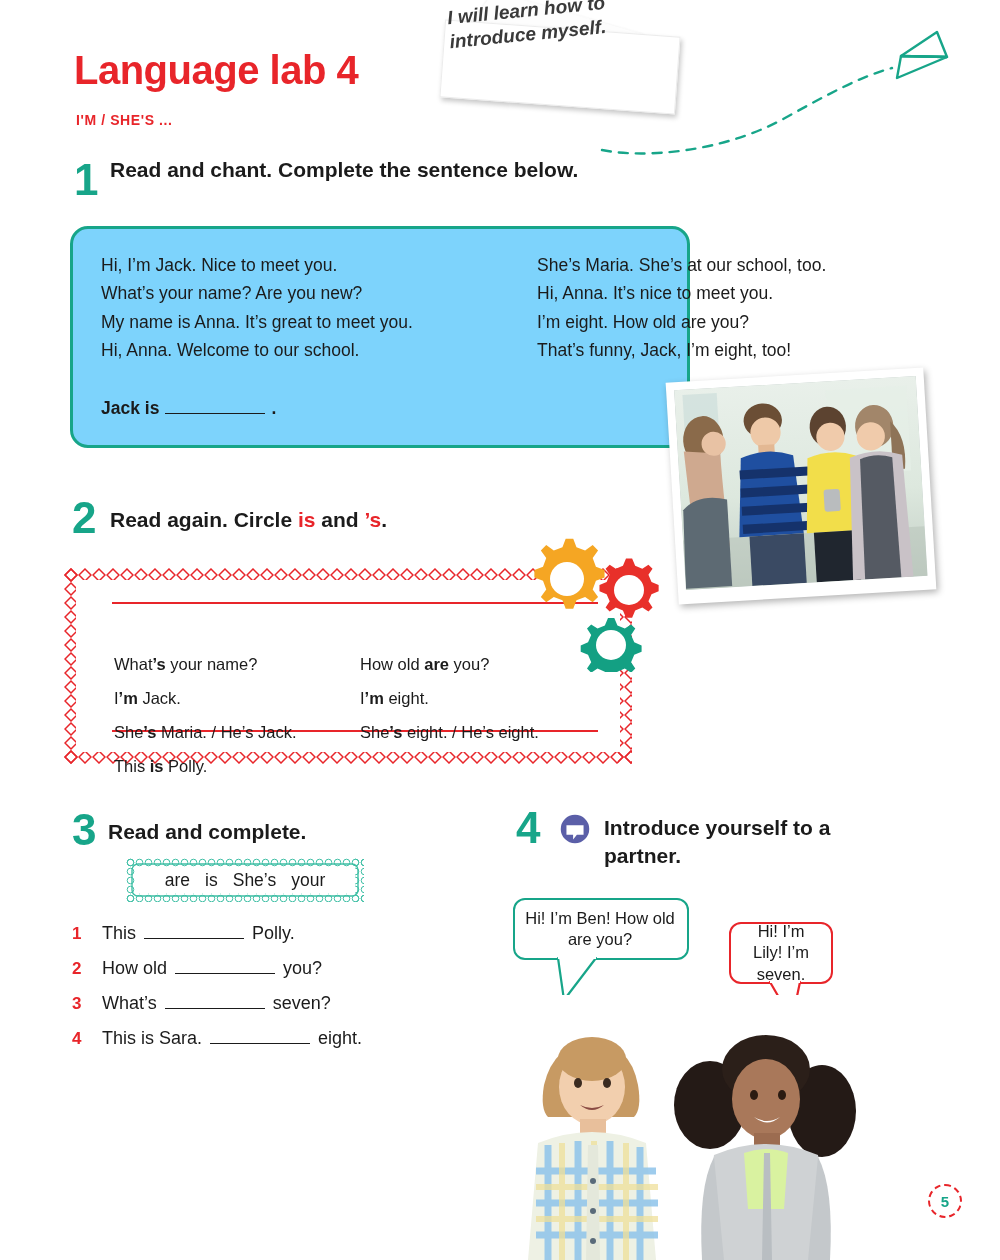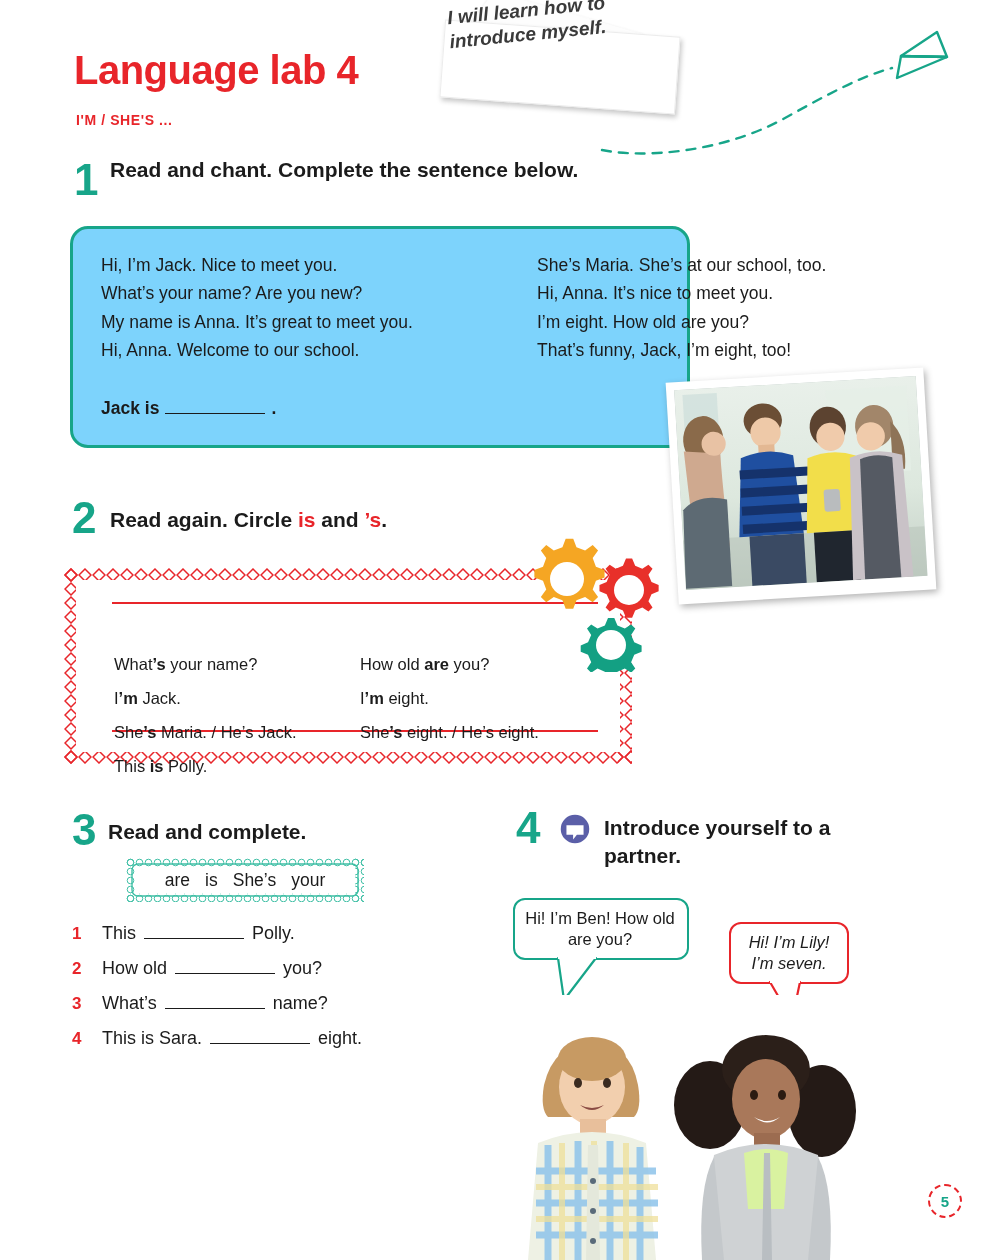--- a/index.html
+++ b/index.html
@@ -174,23 +174,22 @@
     text-align: center;
     display: flex; align-items: center; justify-content: center;
     padding: 8px 10px;
   }
   .bubble.b1 {
     left: 513px; top: 898px; width: 176px; height: 62px;
     border: 2.2px solid #17A589;
     padding-left: 8px;
   }
   .bubble.b2 {
-    left: 729px; top: 922px; width: 120px; height: 62px;
+    left: 729px; top: 922px; width: 104px; height: 62px;
     border: 2.2px solid #E8252A;
-    font-style: italic;
   }
   .tail { position: absolute; }
 
   .photo2 { position: absolute; left: 492px; top: 995px; width: 390px; height: 265px; overflow: hidden; }
 
   
   .pageno {
     position: absolute; left: 928px; top: 1184px;
     width: 34px; height: 34px;
     border: 2px dashed #E8252A;
@@ -380,21 +379,21 @@
         <span>How old</span>
         <span class="blank" style="width:100px;"></span>
         <span>you?</span>
       </span>
     </div>
     <div class="qrow">
       <span class="qnum">3</span>
       <span class="qtext">
         <span>What’s</span>
         <span class="blank" style="width:100px;"></span>
-        <span>name?</span>
+        <span>seven?</span>
       </span>
     </div>
     <div class="qrow">
       <span class="qnum">4</span>
       <span class="qtext">
         <span>This is Sara.</span>
         <span class="blank" style="width:100px;"></span>
         <span>eight.</span>
       </span>
     </div>

